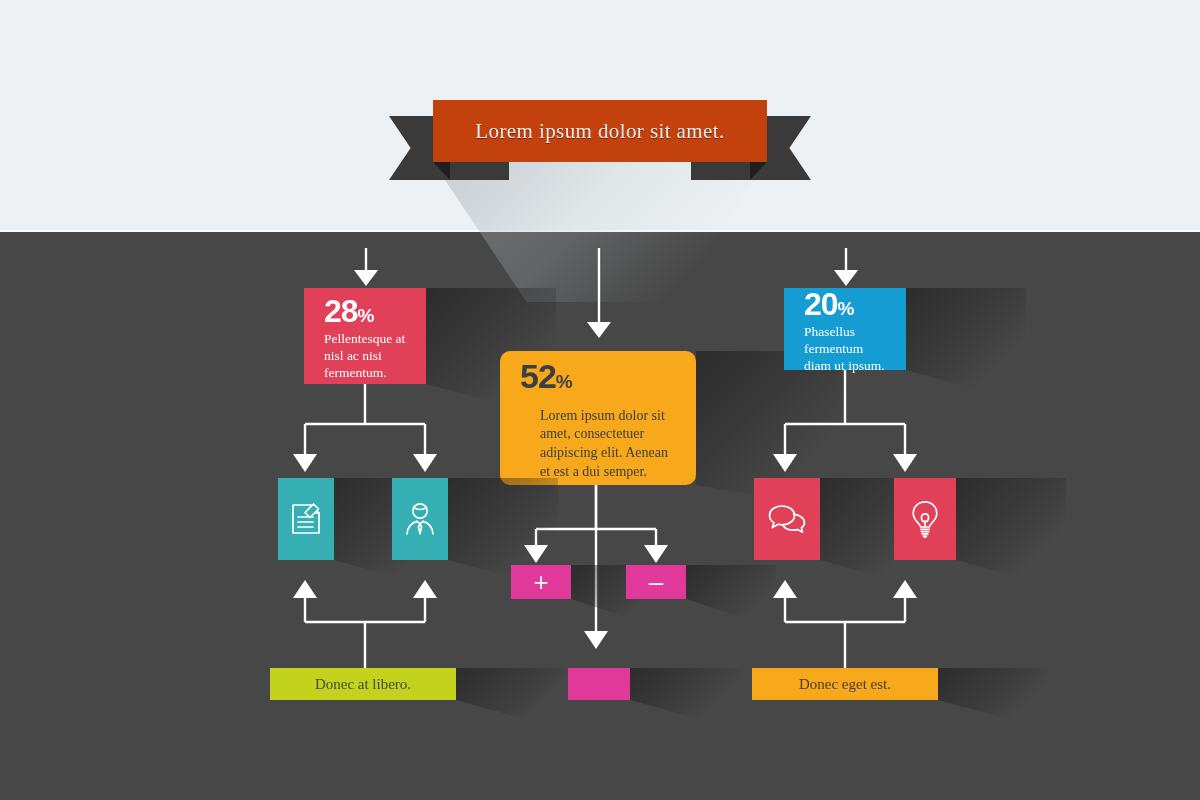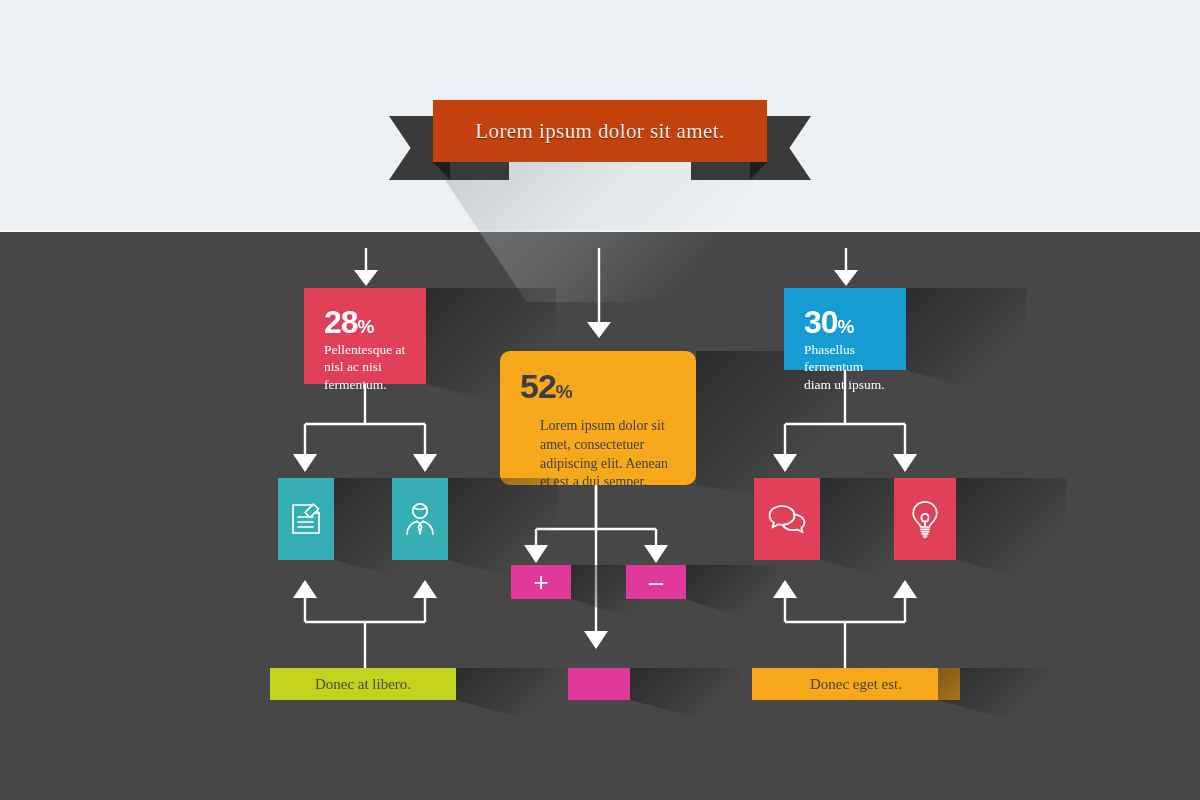--- a/index.html
+++ b/index.html
@@ -87,21 +87,21 @@
     clip-path: polygon(0 0, 100% 0, 72% 100%, 28% 100%);
     pointer-events: none;
   }
 
   
   .node {
     position: absolute;
     display: flex;
     flex-direction: column;
     align-items: flex-start;
-    justify-content: space-between;
+    justify-content: center;
   }
   .node-shadow {
     position: absolute;
     background: linear-gradient(135deg, rgba(20,20,20,.52) 0%, rgba(30,30,30,.34) 38%, rgba(71,71,71,0) 72%);
     pointer-events: none;
   }
 
   
   .stat-card { padding: 18px 16px 14px 20px; }
   .stat-pct {
@@ -194,21 +194,21 @@
   </div>
   <div class="node-shadow" style="left:426px; top:288px; width:130px; height:130px; clip-path: polygon(0 0, 0 96px, 100% 100%, 100% 0);"></div>
 
   <div class="node stat-card big" id="statCenter" style="left: 500px; top: 351px; width: 196px; height: 134px; background: rgb(247, 168, 27); color: rgb(58, 63, 68); border-radius: 10px;">
     <div class="stat-pct"><span>52</span><span class="sym">%</span></div>
     <div class="stat-desc">Lorem ipsum dolor sit amet, consectetuer adipiscing elit. Aenean et est a dui semper.</div>
   </div>
   <div class="node-shadow" style="left:696px; top:351px; width:150px; height:160px; clip-path: polygon(0 0, 0 134px, 100% 100%, 100% 0);"></div>
 
   <div class="node stat-card" id="statRight" style="left: 784px; top: 288px; width: 122px; height: 82px; background: rgb(21, 156, 211); color: rgb(255, 255, 255);">
-    <div class="stat-pct"><span>30</span><span class="sym">%</span></div>
+    <div class="stat-pct"><span>20</span><span class="sym">%</span></div>
     <div class="stat-desc">Phasellus fermentum diam ut ipsum.</div>
   </div>
   <div class="node-shadow" style="left:906px; top:288px; width:120px; height:116px; clip-path: polygon(0 0, 0 82px, 100% 100%, 100% 0);"></div>
 
   <div class="conn" style="left:292px; top:384px;">
     <svg width="146" height="96" viewBox="0 0 146 96">
       <line x1="73" y1="0" x2="73" y2="40" stroke="#ffffff" stroke-width="2.4"></line>
       <line x1="13" y1="40" x2="133" y2="40" stroke="#ffffff" stroke-width="2.4"></line>
       <line x1="13" y1="40" x2="13" y2="72" stroke="#ffffff" stroke-width="2.4"></line>
       <line x1="133" y1="40" x2="133" y2="72" stroke="#ffffff" stroke-width="2.4"></line>
@@ -334,18 +334,18 @@
   <div class="node bar" style="left: 270px; top: 668px; width: 186px; height: 32px; background: rgb(195, 210, 29); color: rgb(74, 74, 60);">
     <span>Donec at libero.</span>
   </div>
   <div class="node-shadow" style="left:456px; top:668px; width:110px; height:62px; clip-path: polygon(0 0, 0 32px, 100% 100%, 100% 0);"></div>
 
   <div class="node bar" style="left: 568px; top: 668px; width: 62px; height: 32px; background: rgb(224, 57, 154); color: rgb(255, 255, 255);">
     <span></span>
   </div>
   <div class="node-shadow" style="left:630px; top:668px; width:110px; height:62px; clip-path: polygon(0 0, 0 32px, 100% 100%, 100% 0);"></div>
 
-  <div class="node bar" style="left: 752px; top: 668px; width: 208px; height: 32px; background: rgb(247, 168, 27); color: rgb(74, 64, 48);">
+  <div class="node bar" style="left: 752px; top: 668px; width: 186px; height: 32px; background: rgb(247, 168, 27); color: rgb(74, 64, 48);">
     <span>Donec eget est.</span>
   </div>
   <div class="node-shadow" style="left:938px; top:668px; width:110px; height:62px; clip-path: polygon(0 0, 0 32px, 100% 100%, 100% 0);"></div>
 
 </div>
 
 </body></html>

